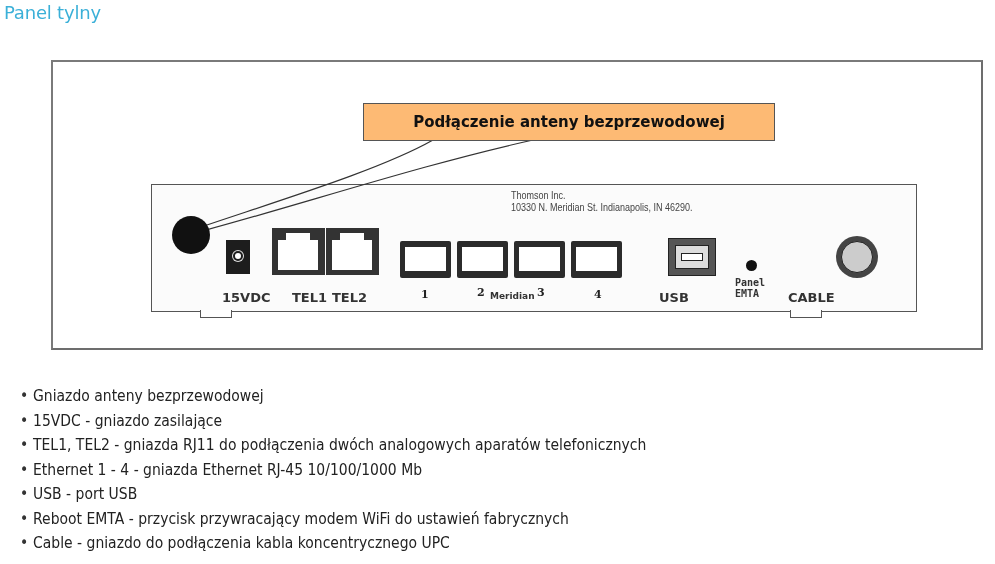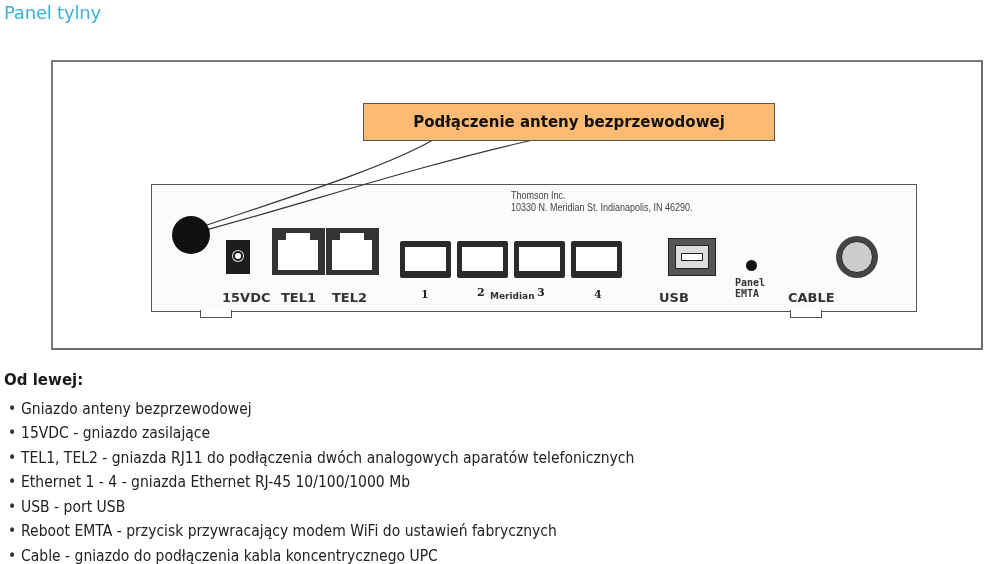--- a/index.html
+++ b/index.html
@@ -22,21 +22,21 @@
   .eth .in { position:absolute; left:5px; top:6px; width:41px; height:24px; background:#fff; }
   .usb { position:absolute; left:668px; top:238px; width:46px; height:36px; background:#555; border:1px solid #222; }
   .usb .in { position:absolute; left:6px; top:6px; width:34px; height:24px; background:#ddd; border:1.5px solid #222; box-sizing:border-box; }
   .usb .bar { position:absolute; left:12px; top:14px; width:22px; height:8px; border:1.5px solid #222; box-sizing:border-box; background:#fff; }
   .reset { position:absolute; left:746px; top:260px; width:11px; height:11px; border-radius:50%; background:#111; }
   .cable { position:absolute; left:836px; top:236px; width:42px; height:42px; border-radius:50%; background:#444; }
   .cable::after { content:""; position:absolute; left:5px; top:5px; width:32px; height:32px; border-radius:50%; background:#ccc; border:1px solid #222; box-sizing:border-box; }
   .foot { position:absolute; top:310px; width:30px; height:7px; border:1.5px solid #555; border-top:none; background:#fff; }
   .desc { position:absolute; left:4px; top:368px; font-family:"DejaVu Sans", sans-serif; font-size:15px; color:#222; line-height:24.5px; }
   .desc .head { font-weight:bold; color:#1a1a1a; font-size:15px; }
-  .desc ul { list-style:none; margin:4px; padding:0; }
+  .desc ul { list-style:none; margin:16px; padding:0; }
   .desc li { position:relative; padding-left:14px; transform:scaleX(0.93); transform-origin:left; white-space:nowrap; }
   .desc li::before { content:"•"; position:absolute; left:0; top:0; color:#333; }
 </style>
 </head>
 <body>
 
 <div class="title">Panel tylny</div>
 
 <div class="figure"></div>
 
@@ -62,21 +62,21 @@
 <div class="lbl" style="left:222px;top:290px">15VDC</div>
 
 <div class="tel" style="left:272px">
     <div class="in"></div>
     <div class="notch"></div>
   </div>
 <div class="tel" style="left:326px">
     <div class="in"></div>
     <div class="notch"></div>
   </div>
-<div class="lbl" style="left:281px;top:290px">TEL1</div>
+<div class="lbl" style="left:292px;top:290px">TEL1</div>
 <div class="lbl" style="left:332px;top:290px">TEL2</div>
 
 <div class="eth" style="left:400px">
     <div class="in"></div>
   </div>
 <div class="eth" style="left:457px">
     <div class="in"></div>
   </div>
 <div class="eth" style="left:514px">
     <div class="in"></div>
@@ -99,21 +99,20 @@
 <div class="reset"></div>
 <div class="lbl" style="left:735px;top:277px;font-size:10px;line-height:11px;font-family:'DejaVu Sans Mono',monospace">
   <div>Panel</div>
   <div>EMTA</div>
 </div>
 
 <div class="cable"></div>
 <div class="lbl" style="left:788px;top:290px">CABLE</div>
 
 <div class="desc">
-  <div class="head">Od lewej:</div>
   <ul>
     <li>Gniazdo anteny bezprzewodowej</li>
     <li>15VDC - gniazdo zasilające</li>
     <li>TEL1,  TEL2 - gniazda RJ11 do podłączenia dwóch analogowych aparatów telefonicznych</li>
     <li>Ethernet 1 - 4 - gniazda Ethernet RJ-45 10/100/1000 Mb</li>
     <li>USB -  port USB</li>
     <li>Reboot EMTA - przycisk przywracający modem WiFi do ustawień fabrycznych</li>
     <li>Cable - gniazdo do podłączenia kabla koncentrycznego UPC</li>
   </ul>
 </div>

